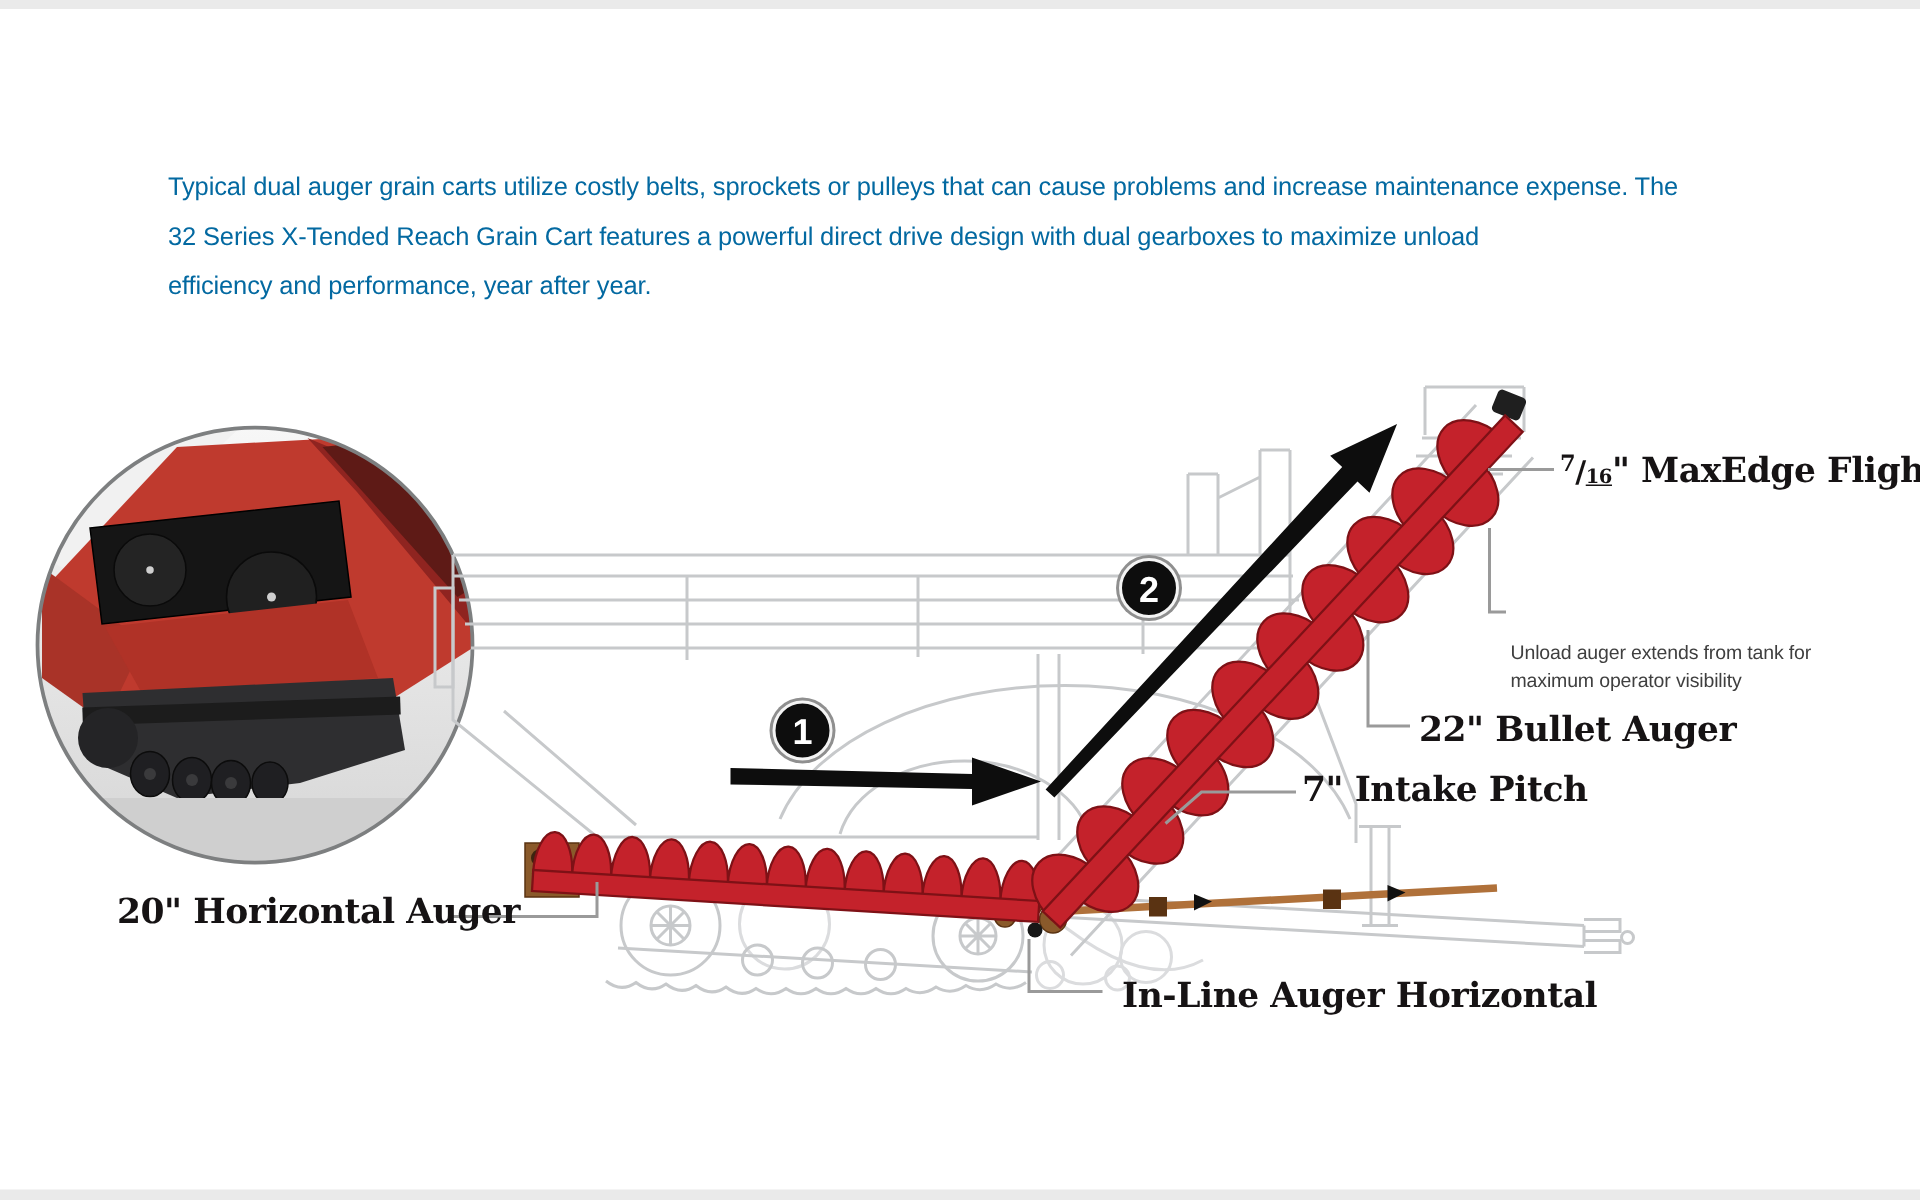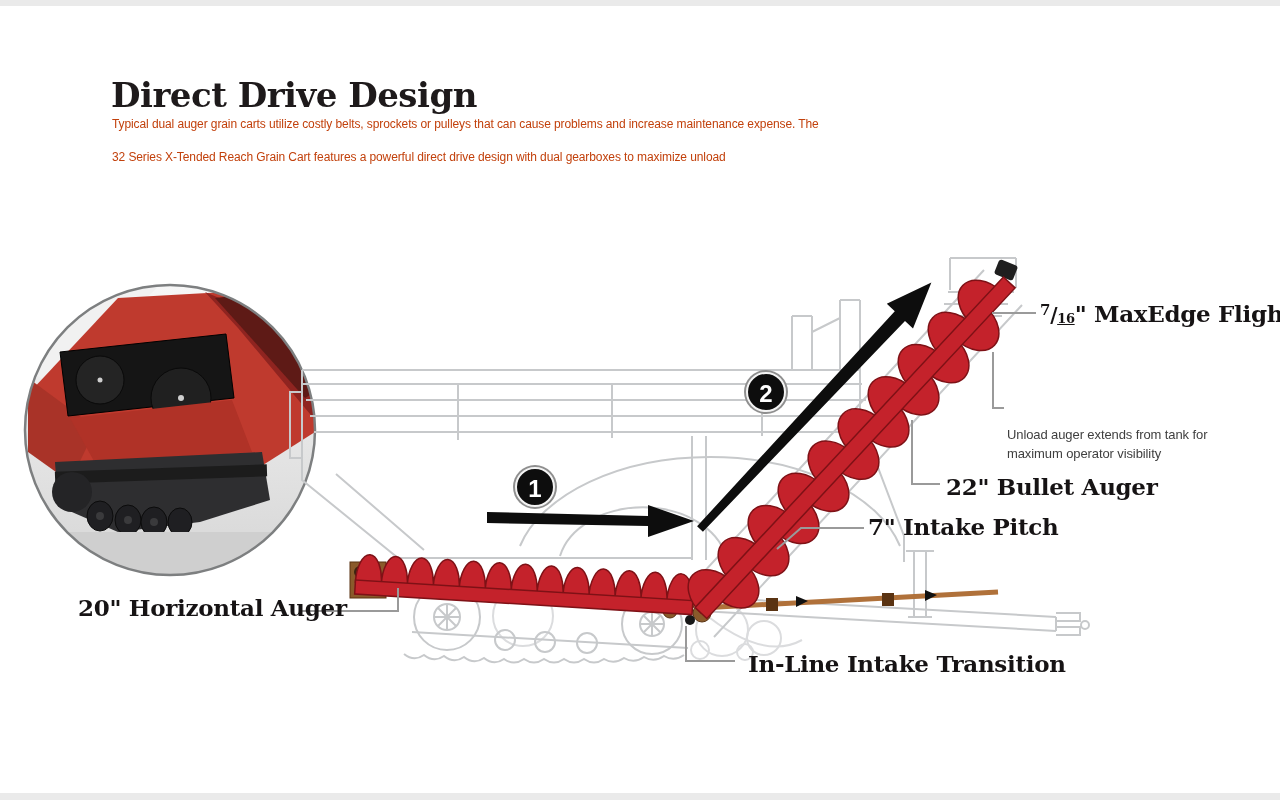--- a/index.html
+++ b/index.html
@@ -10,21 +10,21 @@
   .edge-strip{position:absolute;left:0;width:1280px;background:#d9d9d9;opacity:.55;}
   .edge-strip.top{top:0;height:6px;}
   .edge-strip.bottom{top:793px;height:7px;}
 
   .page-title{
     position:absolute;left:111px;top:52px;
     font-family:"DejaVu Serif","Liberation Serif",serif;
     font-weight:700;font-size:34px;letter-spacing:-0.5px;color:#1e1a1b;
   }
   .intro{position:absolute;left:112px;top:108px;width:1040px;
-    font-size:12px;letter-spacing:-0.1px;color:#c2410c;}
+    font-size:17px;letter-spacing:-0.1px;color:#0369a1;}
   .intro .line{height:33px;line-height:33px;white-space:nowrap;}
 
   .diagram-svg{position:absolute;left:0;top:0;}
 
   .step-badge{
     position:absolute;width:40px;height:40px;border-radius:50%;
     background:#0d0d0d;color:#ffffff;border:2px solid #f4f4f4;
     box-shadow:0 0 0 2px #8f8f8f;
     font-weight:700;font-size:24px;line-height:40px;text-align:center;
     font-family:"Liberation Sans",sans-serif;box-sizing:border-box;
@@ -53,25 +53,25 @@
   #inline-transition-label{left:748px;top:650px;}
   #inline-transition-desc{left:751px;top:681px;width:305px;}
 </style>
 </head>
 <body>
 
 <div class="stage">
   <div class="edge-strip top"></div>
   <div class="edge-strip bottom"></div>
 
-  <h1 class="page-title">Direct Drive Design</h1>
 
   <div class="intro">
     <div class="line">Typical dual auger grain carts utilize costly belts, sprockets or pulleys that can cause problems and increase maintenance expense. The</div>
     <div class="line">32 Series X-Tended Reach Grain Cart features a powerful direct drive design with dual gearboxes to maximize unload</div>
+    <div class="line">efficiency and performance, year after year.</div>
   </div>
 
   <svg class="diagram-svg" width="1280" height="800" viewBox="0 0 1280 800">
     <defs>
       <clipPath id="photoClip">
           <circle cx="170" cy="430" r="145"></circle>
         </clipPath>
       <linearGradient id="photoBg" x1="0" y1="0" x2="0" y2="1">
         <stop offset="0" stop-color="#f7f7f7"></stop>
           <stop offset="1" stop-color="#d6d6d6"></stop>
@@ -203,14 +203,14 @@
   </div>
 
   <div class="callout-desc" id="forward-reach-desc">Unload auger extends from tank for maximum operator visibility</div>
 
   <div class="callout-heading" id="bullet-auger-label">22" Bullet Auger</div>
 
   <div class="callout-heading" id="intake-pitch-label">7" Intake Pitch</div>
 
   <div class="callout-heading" id="horizontal-auger-label">20" Horizontal Auger</div>
 
-  <div class="callout-heading" id="inline-transition-label">In-Line Intake Transition</div>
+  <div class="callout-heading" id="inline-transition-label">In-Line Auger Horizontal</div>
 </div>
 
 </body></html>

